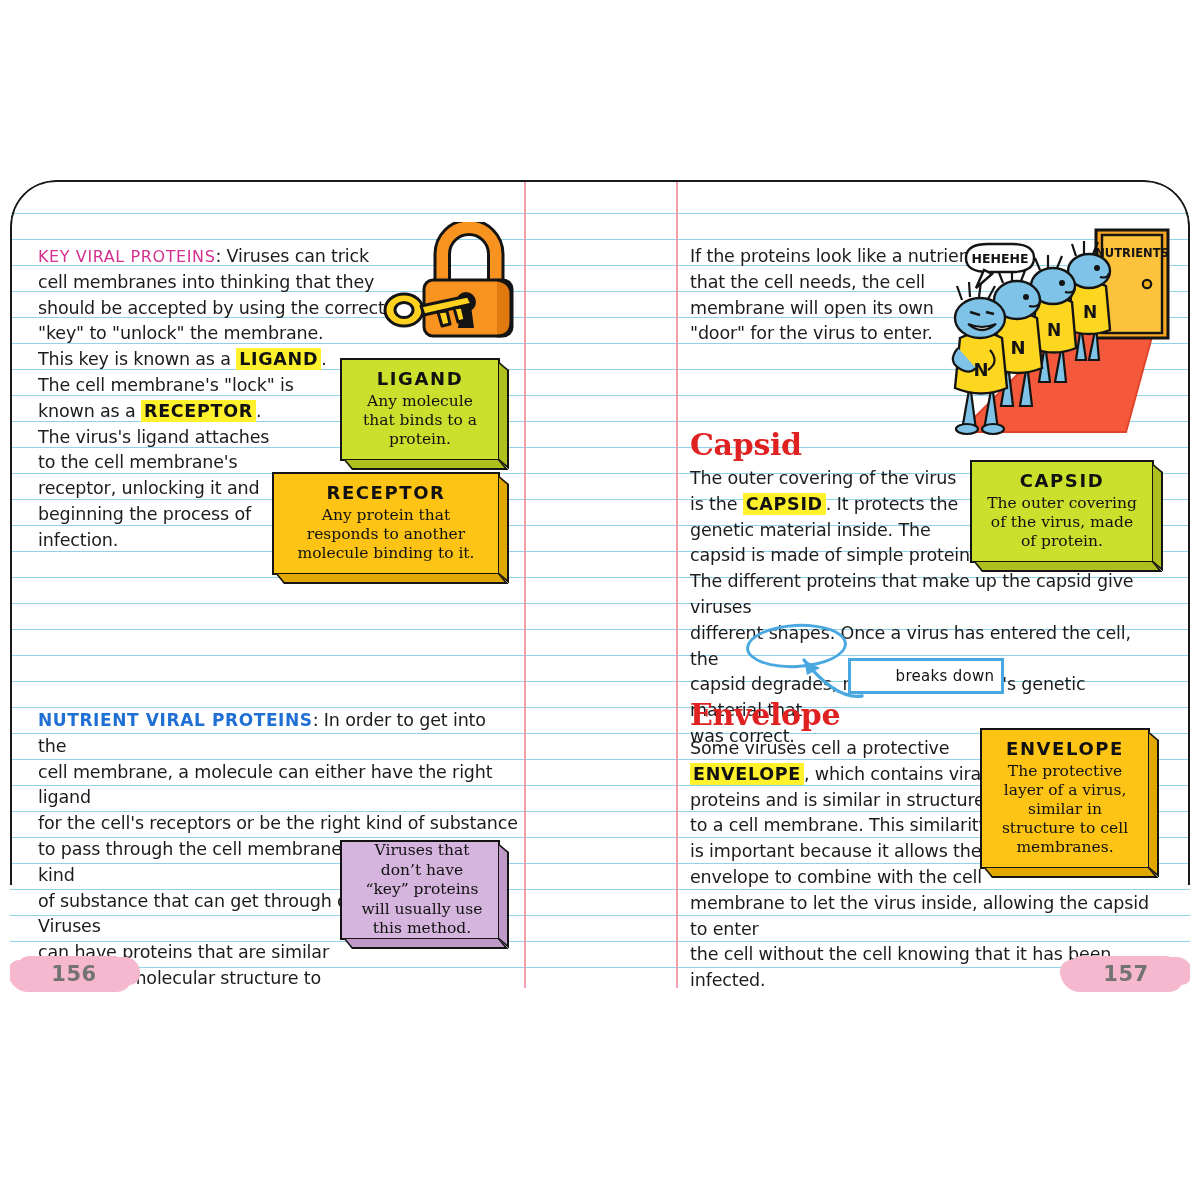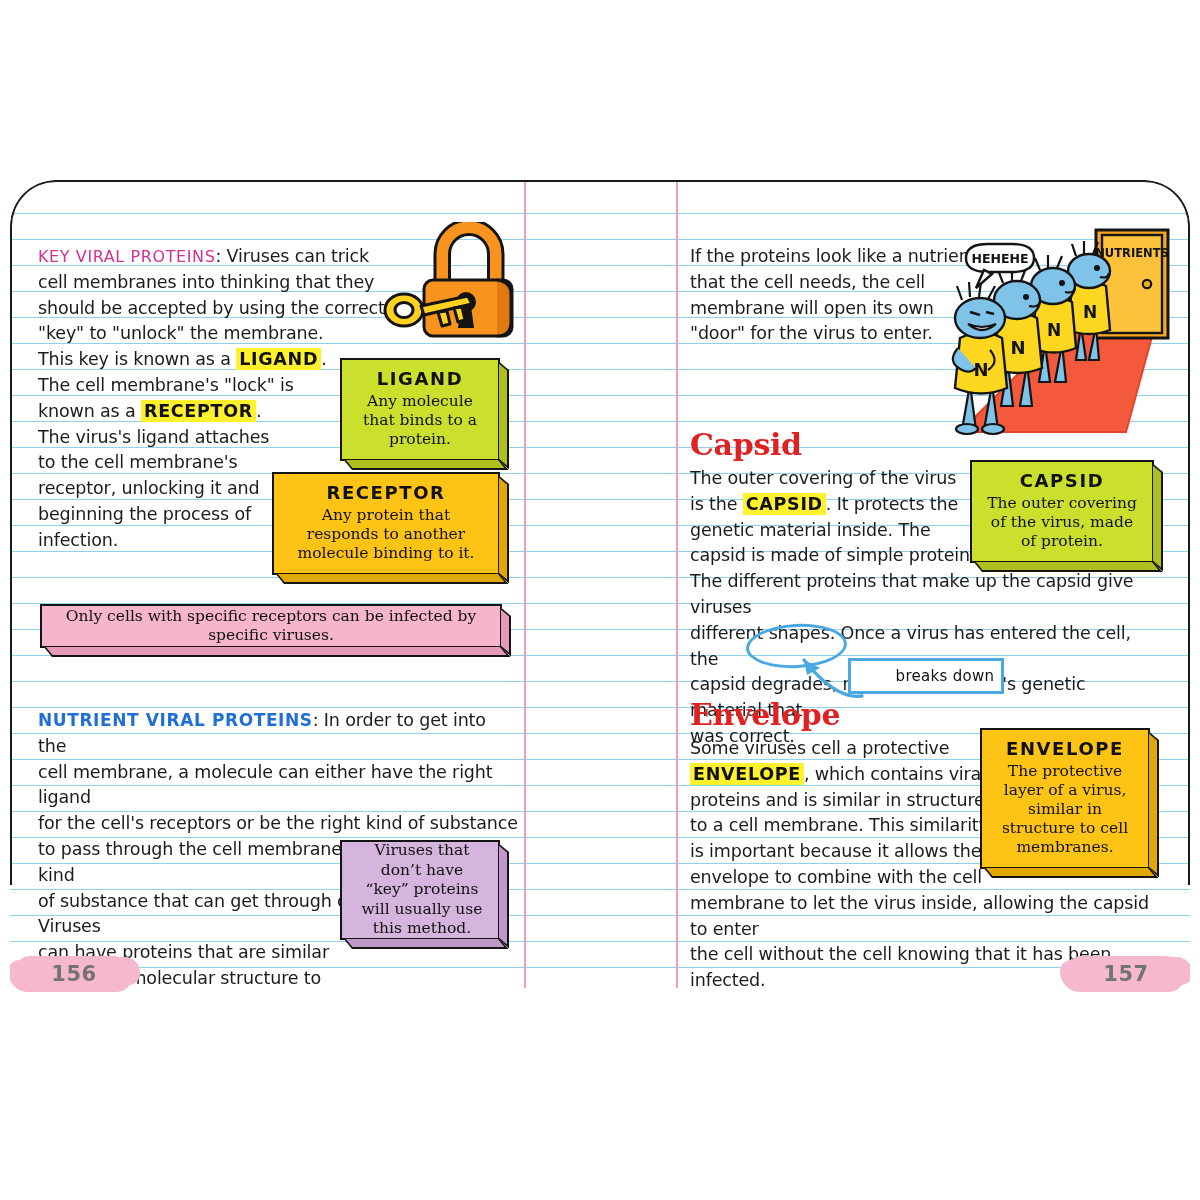--- a/index.html
+++ b/index.html
@@ -222,23 +222,20 @@
     <div class="defbox green" style="left:330px;top:178px;width:160px;min-height:72px;">
       <span class="t">LIGAND</span>
       <span class="d">Any molecule that binds to a protein.</span>
     </div>
 
     <div class="defbox yellow" style="left:262px;top:292px;width:228px;min-height:72px;">
       <span class="t">RECEPTOR</span>
       <span class="d">Any protein that responds to another molecule binding to it.</span>
     </div>
 
-    <div class="factbox pink" style="left:30px;top:424px;width:462px;height:44px;">
-      <span>Only cells with specific receptors can be infected by specific viruses.</span>
-    </div>
 
     <div class="col" style="left:28px;top:528px;width:480px;">
       <div class="ptext">
         <span class="lead-blue">NUTRIENT VIRAL PROTEINS</span><span>: In order to get into the</span><br>
         <span>cell membrane, a molecule can either have the right ligand</span><br>
         <span>for the cell's receptors or be the right kind of substance</span><br>
         <span>to pass through the cell membrane. Nutrients are one kind</span><br>
         <span>of substance that can get through cell membranes. Viruses</span><br>
         <span>can have proteins that are similar</span><br>
         <span>enough in molecular structure to</span><br>

